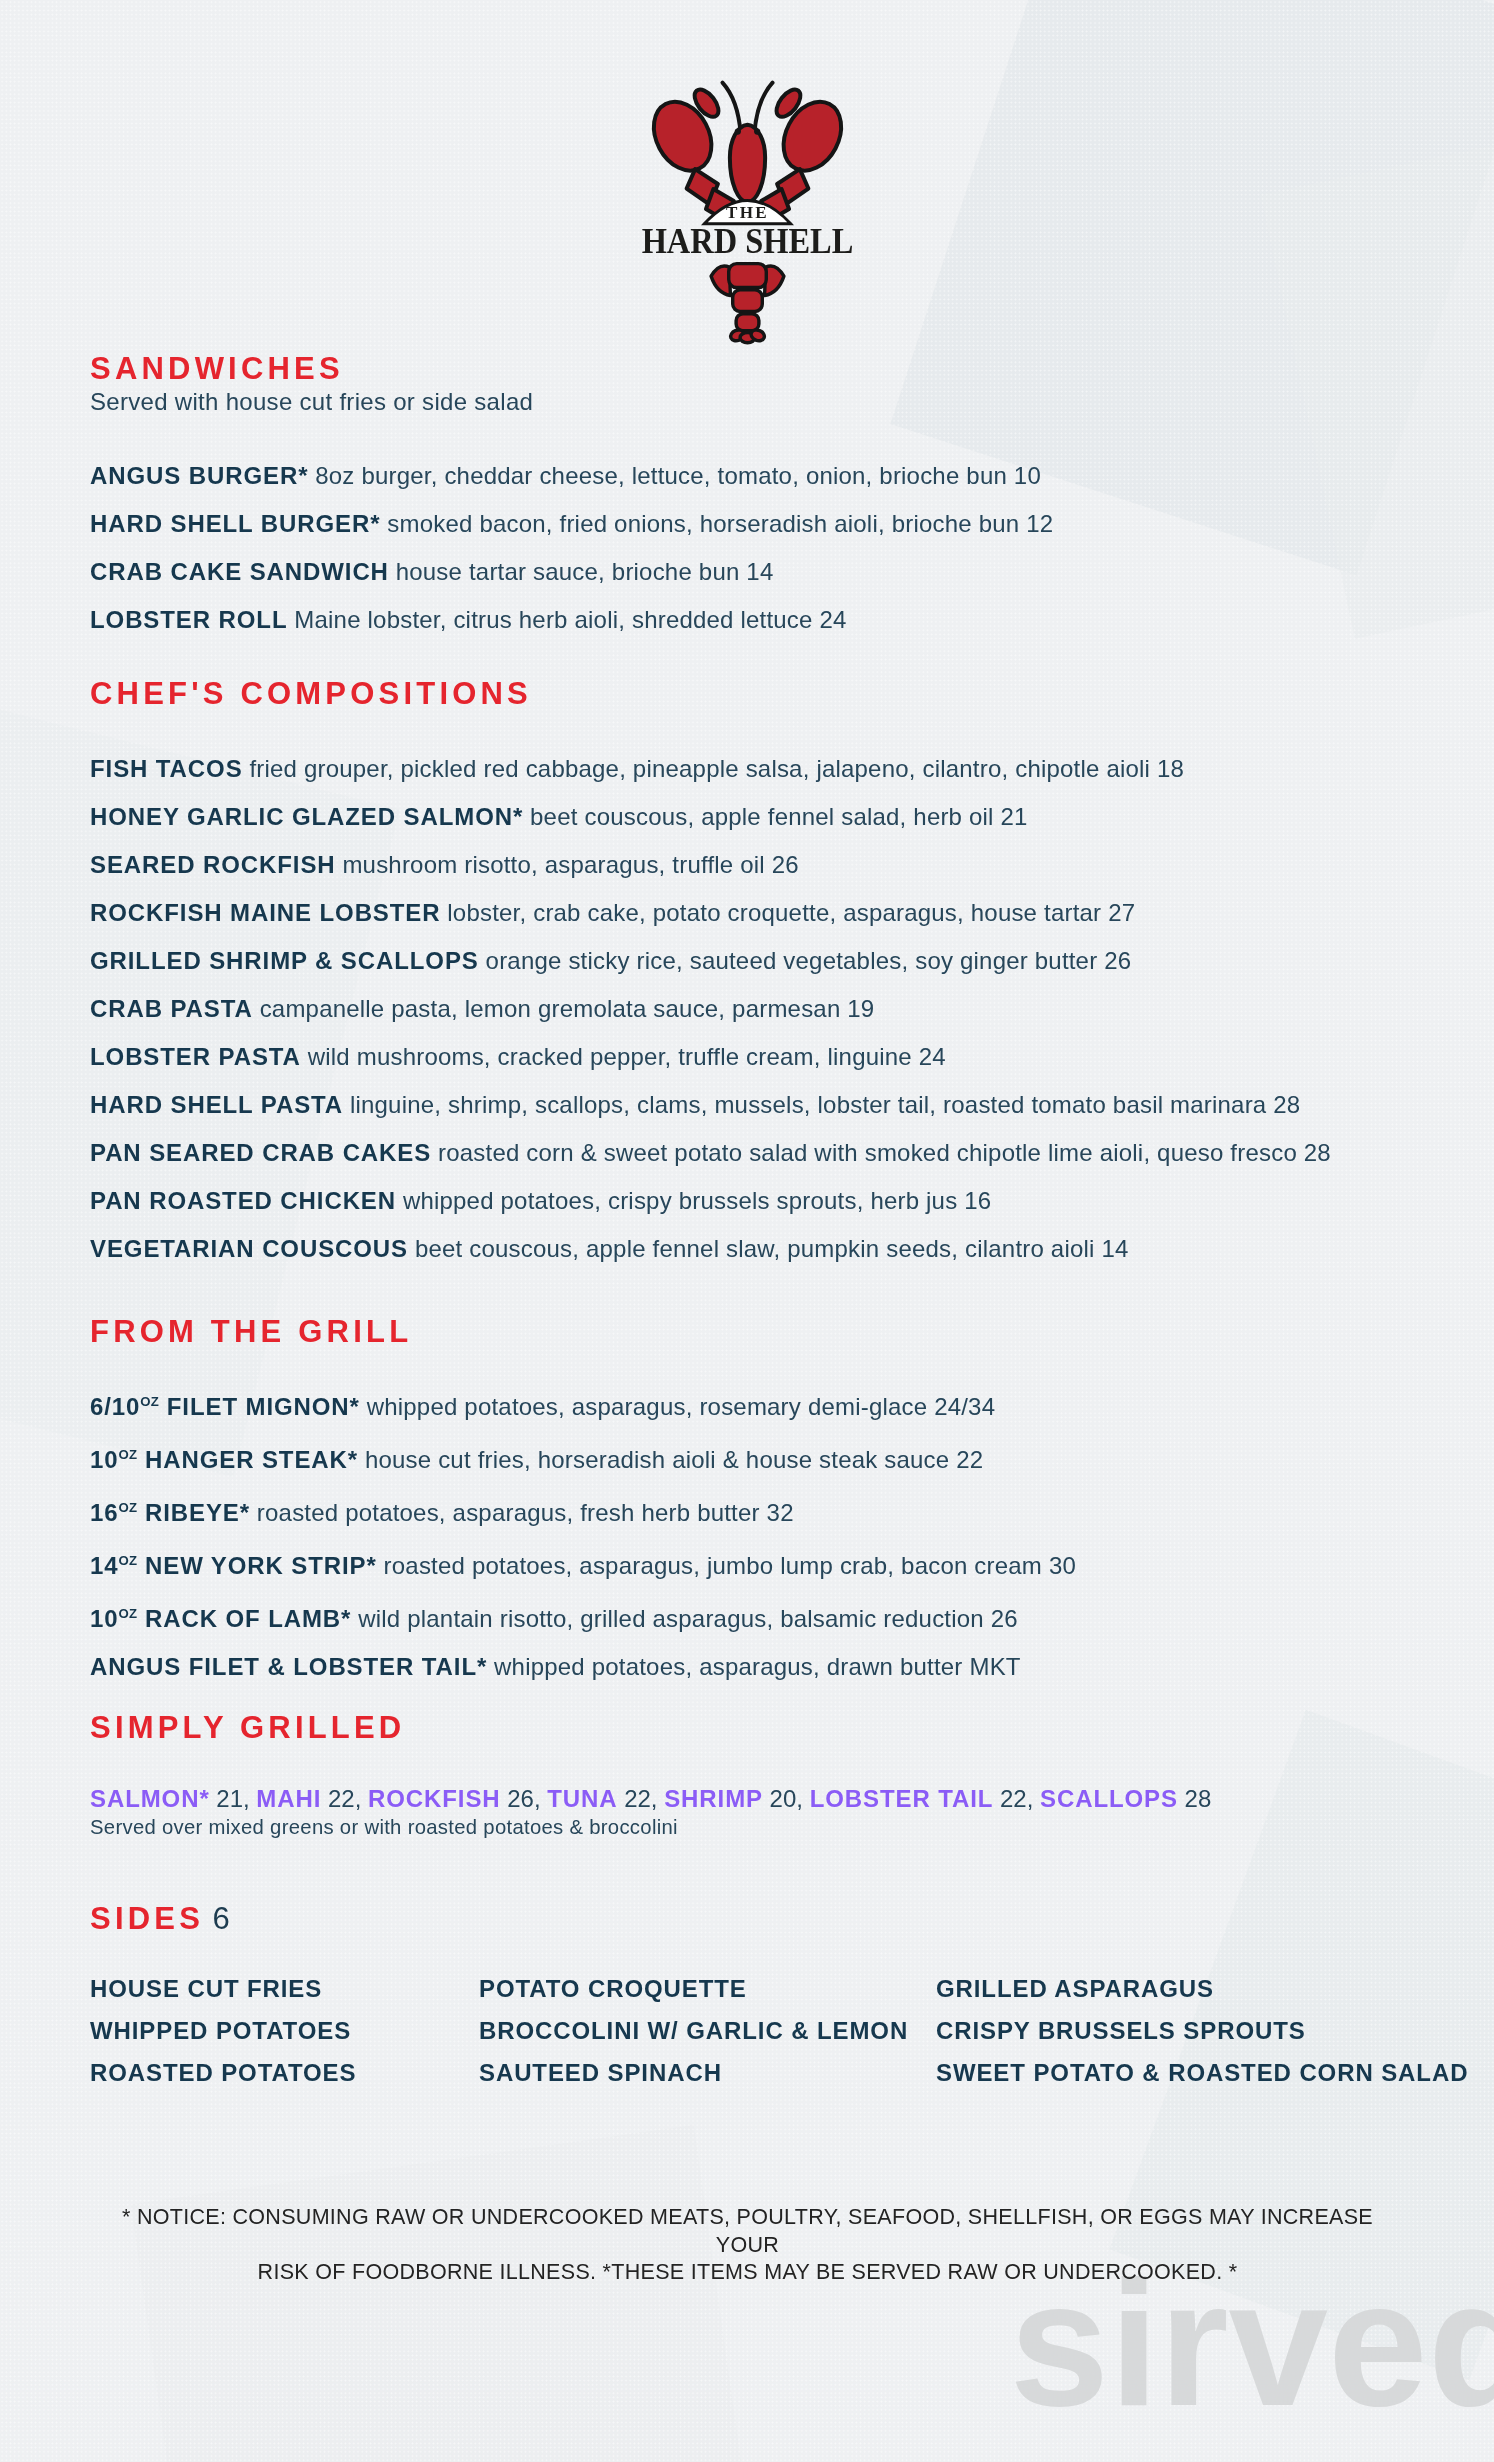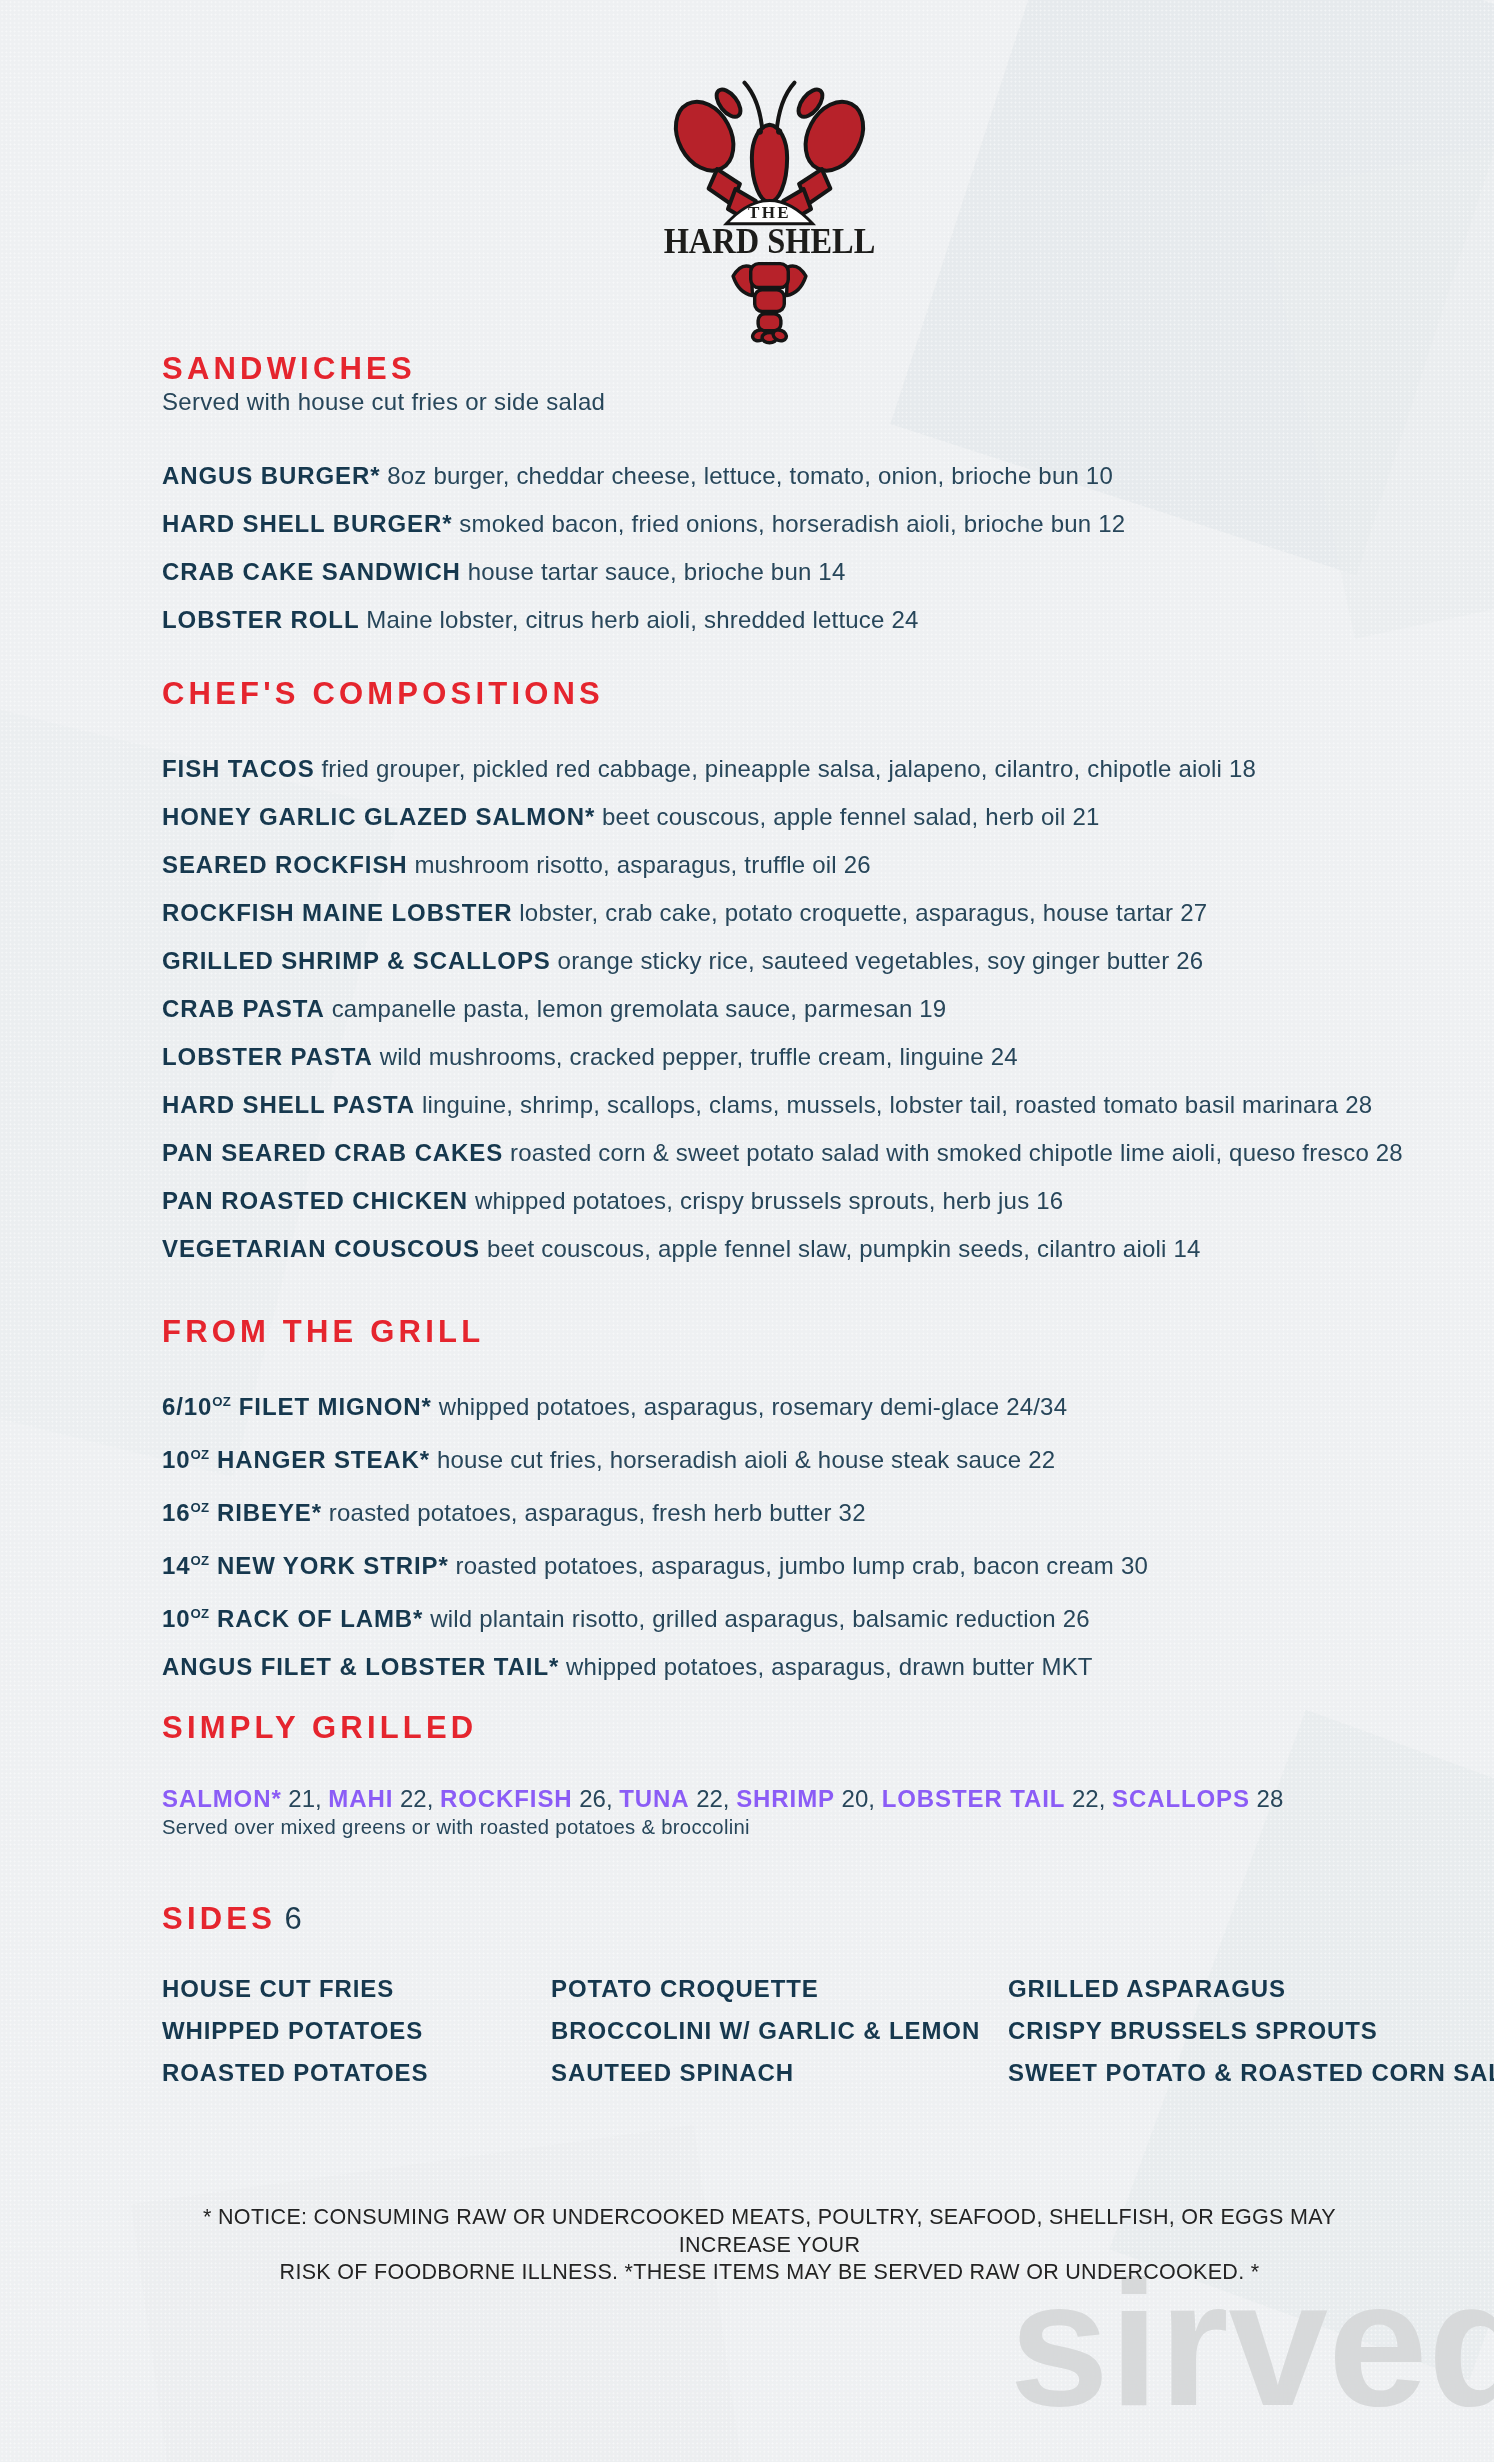--- a/index.html
+++ b/index.html
@@ -21,21 +21,21 @@
   .dots{
     position:absolute;inset:0;pointer-events:none;
     background-image:radial-gradient(#ffffff 0.8px, transparent 0.9px);
     background-size:4.2px 4.2px;opacity:.55;
   }
   .watermark{
     position:absolute;right:-42px;bottom:29px;
     font-size:179px;font-weight:bold;letter-spacing:0px;
     color:#d7d9da;line-height:1;z-index:1;user-select:none;
   }
-  .content{position:relative;z-index:2;padding:0 118px;box-sizing:border-box;margin-left:44px;}
+  .content{position:relative;z-index:2;padding:0 90px;box-sizing:border-box;}
 
   .logo{width:251px;margin:72px auto 0;text-align:center;}
   .logo svg{display:block;margin:0 auto;}
 
   .section{margin:0;}
   .section-title{
     font-size:31px;font-weight:bold;letter-spacing:4.2px;
     color:#e5252e;line-height:36px;margin:0;
   }
   .section-title .title-price{color:#1d3c50;font-weight:normal;letter-spacing:1.2px;margin-left:8.4px;}

